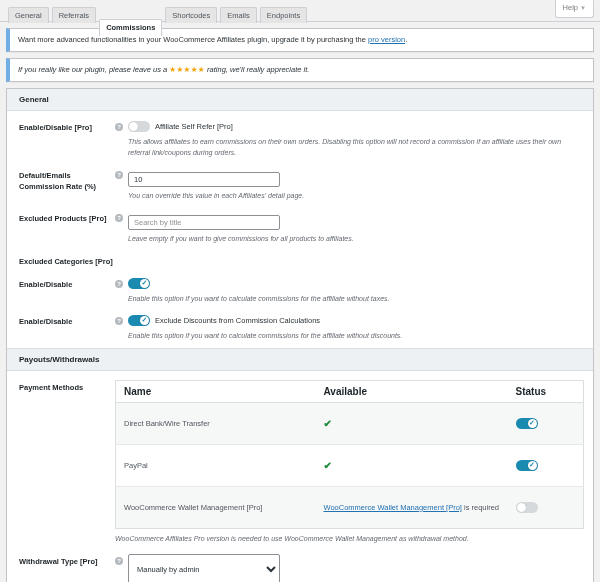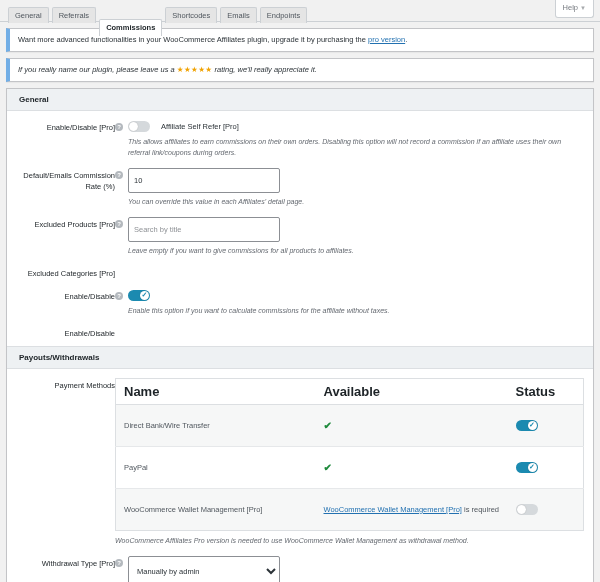--- a/index.html
+++ b/index.html
@@ -96,58 +96,57 @@
   }
   .section-head.first { border-top: none; }
 
   
   .rows { padding: 4px 0 2px 0; }
   .row { display: flex; align-items: flex-start; padding: 5px 10px 5px 12px; }
   .row-label {
     width: 96px;
     flex: 0 0 96px;
     font-size: 7.5px;
-    font-weight: normal;
+    font-weight: bold;
     color: #1d2327;
     line-height: 11px;
     padding-top: 2px;
-    text-align: right;
   }
   .row-field { flex: 1 1 auto; display: flex; align-items: flex-start; }
   .qmark {
     flex: 0 0 auto;
     width: 8px; height: 8px;
     border-radius: 50%;
     background: #b4b9be;
     color: #fff;
     font-size: 6px;
     line-height: 8px;
     text-align: center;
     font-weight: bold;
     margin: 3px 5px 0 0;
     cursor: pointer;
     user-select: none;
   }
   .field-body { flex: 1 1 auto; min-width: 0; }
 
   .inline { display: flex; align-items: center; height: 13px; }
-  .inline-label { font-size: 7.5px; color: #2c3338; margin-left: 11px; line-height: 11px; }
+  .inline-label { font-size: 7.5px; color: #2c3338; margin-left: 5px; line-height: 11px; }
 
   .hint {
     font-size: 7px;
     font-style: italic;
     color: #646970;
     line-height: 11px;
     margin-top: 3px;
     max-width: 452px;
   }
 
   input.text {
     width: 152px;
-    height: 25px;
+    height: 15px;
     border: 1px solid #8c8f94;
     border-radius: 2px;
     font-size: 7.5px;
     color: #2c3338;
     padding: 0 5px;
     font-family: "Liberation Sans", sans-serif;
     background: #fff;
     outline: none;
   }
   input.text::placeholder { color: #8f9296; }
@@ -197,21 +196,21 @@
   
   .pm-table {
     width: 468px;
     border: 1px solid #dcdfe2;
     border-collapse: collapse;
     background: #fff;
     table-layout: fixed;
   }
   .pm-table th {
     text-align: left;
-    font-size: 13px;
+    font-size: 10px;
     font-weight: bold;
     color: #1d2327;
     padding: 5px 8px;
     background: #fff;
     border-bottom: 1px solid #dcdfe2;
   }
   .pm-table td {
     font-size: 7.5px;
     color: #50575e;
     padding: 15px 8px;
@@ -248,21 +247,21 @@
       <div class="tab active">Commissions</div>
       <div class="tab">Shortcodes</div>
       <div class="tab">Emails</div>
       <div class="tab">Endpoints</div>
     </div>
     <div class="help-btn"><span>Help</span><span class="caret">▼</span></div>
   </div>
 
   <div class="notices">
     <div class="notice"><span>Want more advanced functionalities in your WooCommerce Affiliates plugin, upgrade it by purchasing the </span><a href="#">pro version</a><span>.</span></div>
-    <div class="notice italic"><span>If you really name our plugin, please leave us a </span><span class="stars">★★★★★</span><span> rating, we'll really appreciate it.</span></div>
+    <div class="notice italic"><span>If you really like our plugin, please leave us a </span><span class="stars">★★★★★</span><span> rating, we'll really appreciate it.</span></div>
   </div>
 
   <div class="card">
 
     <div class="section-head first">General</div>
 
     <div class="rows">
 
       <div class="row">
         <div class="row-label">Enable/Disable [Pro]</div>
@@ -316,20 +315,32 @@
                   <span class="knob"></span>
                 </div>
             </div>
             <div class="hint">Enable this option if you want to calculate commissions for the affiliate without taxes.</div>
           </div>
         </div>
       </div>
 
       <div class="row">
         <div class="row-label">Enable/Disable</div>
+        <div class="row-field">
+          <div class="qmark">?</div>
+          <div class="field-body">
+            <div class="inline">
+              <div class="toggle on">
+                  <span class="knob"></span>
+                </div>
+              <span class="inline-label">Exclude Discounts from Commission Calculations</span>
+            </div>
+            <div class="hint">Enable this option if you want to calculate commissions for the affiliate without discounts.</div>
+          </div>
+        </div>
       </div>
 
     </div>
 
     <div class="section-head">Payouts/Withdrawals</div>
 
     <div class="rows">
 
       <div class="row">
         <div class="row-label">Payment Methods</div>

